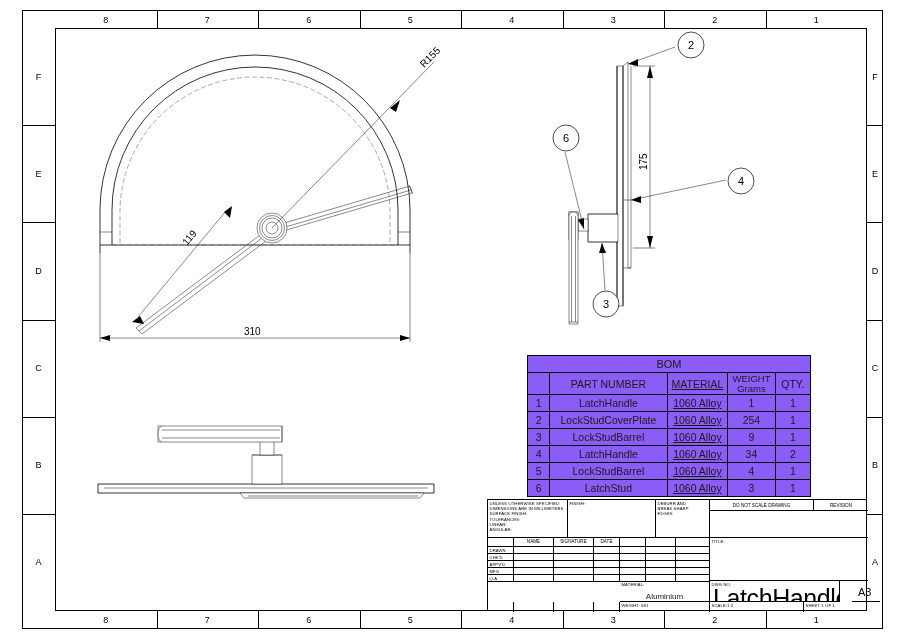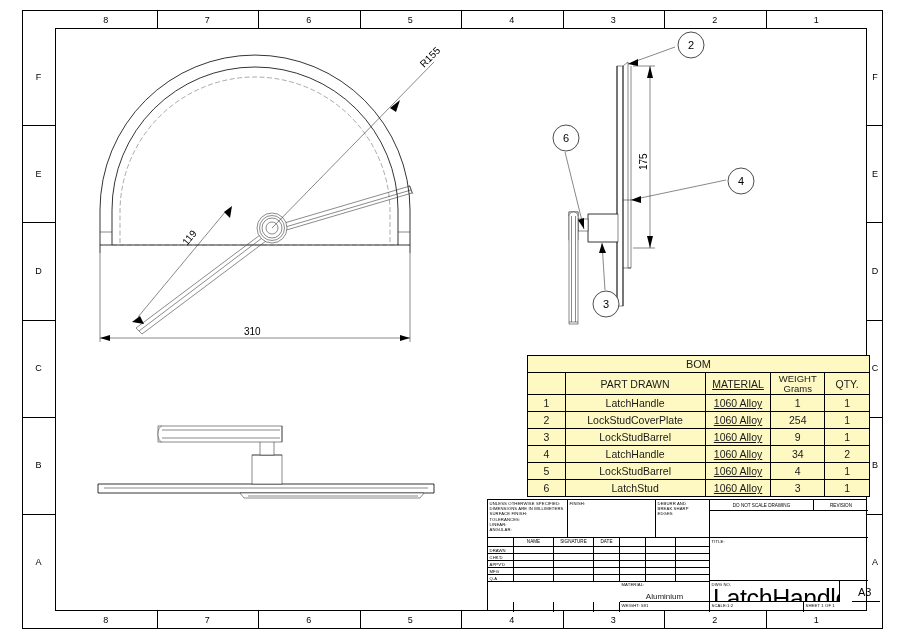--- a/index.html
+++ b/index.html
@@ -26,22 +26,22 @@
   .ln-dash{stroke:#555;fill:none;stroke-width:0.5;stroke-dasharray:5 2.5;}
   .ln-dim{stroke:#111;fill:none;stroke-width:0.5;}
   .ln-lead{stroke:#111;fill:none;stroke-width:0.5;}
   .fillw{fill:#ffffff;}
   .dimtxt{font-size:10px;fill:#000;font-family:"Liberation Sans",sans-serif;}
   .balloontxt{font-size:11px;fill:#000;text-anchor:middle;
               font-family:"Liberation Sans",sans-serif;}
   .balloon{fill:#fff;stroke:#000;stroke-width:0.7;}
 
   
-  #bom{position:absolute;left:527px;top:355px;width:343px;
-       border-collapse:collapse;font-size:10.5px;background:#fef9c3;}
+  #bom{position:absolute;left:527px;top:355px;width:284px;
+       border-collapse:collapse;font-size:10.5px;background:#8b5cf6;}
   #bom td,#bom th{border:0.8px solid #000;padding:1px 2px;text-align:center;
                   font-weight:normal;height:14px;line-height:12px;}
   #bom .c-item{width:36px;}
   #bom .c-pn{width:140px;}
   #bom .c-mat{width:62px;text-decoration:underline;}
   #bom .c-wt{width:50px;}
   #bom .c-qty{width:42px;}
   #bom .bomhdr{font-size:11px;}
   .wt2{font-size:9.5px;line-height:9.5px;}
 
@@ -269,21 +269,21 @@
     </g>
   </svg>
 
   <table id="bom">
     <tbody>
       <tr>
         <td class="bomhdr" colspan="5">BOM</td>
       </tr>
       <tr>
         <td class="c-item"></td>
-        <td class="c-pn">PART DRAWN</td>
+        <td class="c-pn">PART NUMBER</td>
         <td class="c-mat">MATERIAL</td>
         <td class="c-wt">
           <div class="wt2">WEIGHT</div>
           <div class="wt2">Grams</div>
         </td>
         <td class="c-qty">QTY.</td>
       </tr>
     <tr>
           <td class="c-item">1</td>
           <td class="c-pn">LatchHandle</td>

